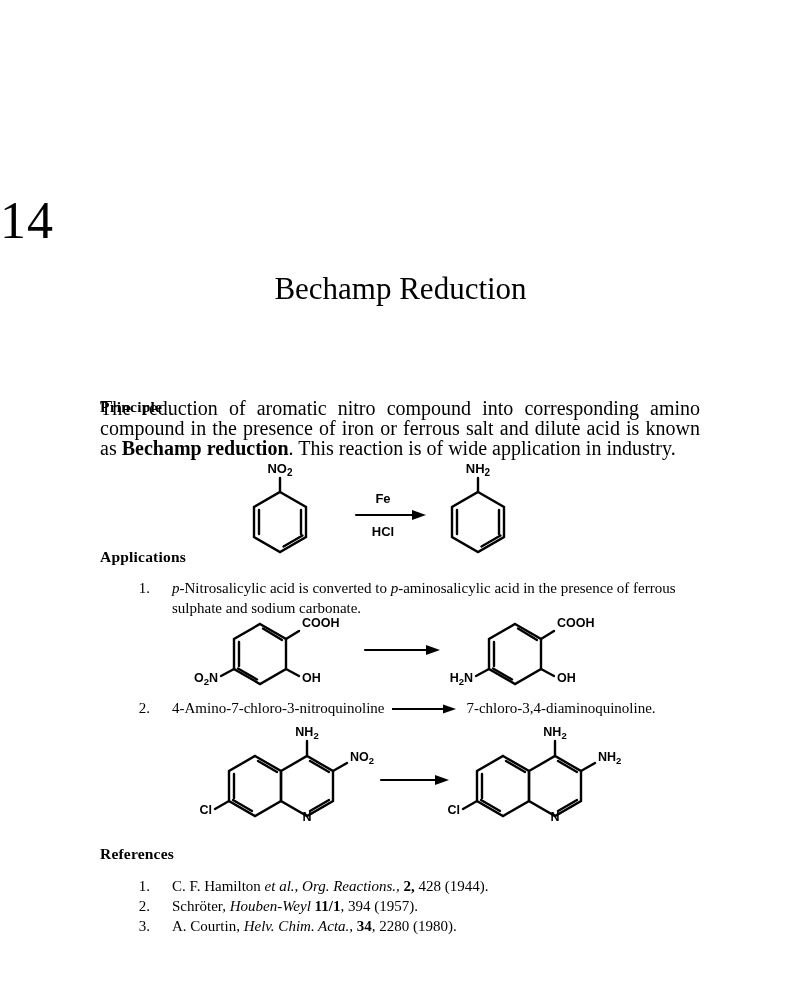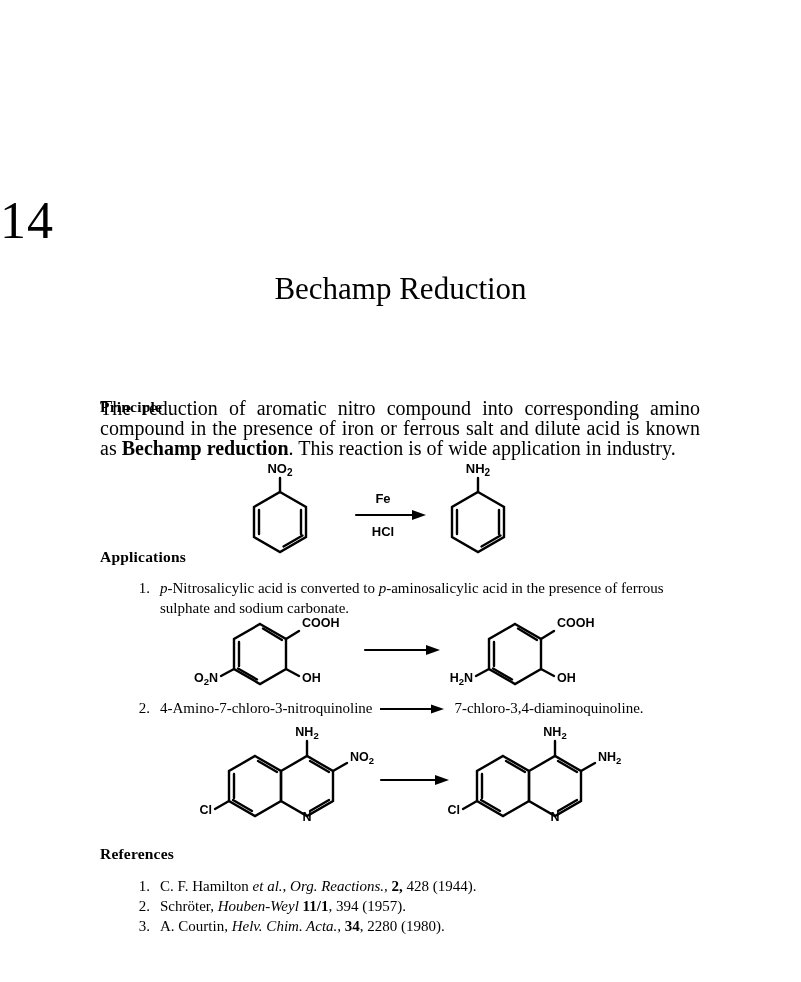--- a/index.html
+++ b/index.html
@@ -76,21 +76,21 @@
   }
   .num-item .marker {
     position: absolute;
     left: 0;
     top: 0;
     width: 22px;
     text-align: right;
   }
   .num-item .body {
     display: block;
-    margin-left: 32px;
+    margin-left: 44px;
   }
   .num-item i { font-style: italic; }
   .num-item b { font-weight: bold; }
 
   #app-item-1 { top: 578px; left: 128px; width: 575px; }
   #app-item-2 { top: 698px; left: 128px; width: 575px; }
 
   #ref-item-1 { top: 876px; left: 128px; width: 560px; }
   #ref-item-2 { top: 896px; left: 128px; width: 560px; }
   #ref-item-3 { top: 916px; left: 128px; width: 560px; }

